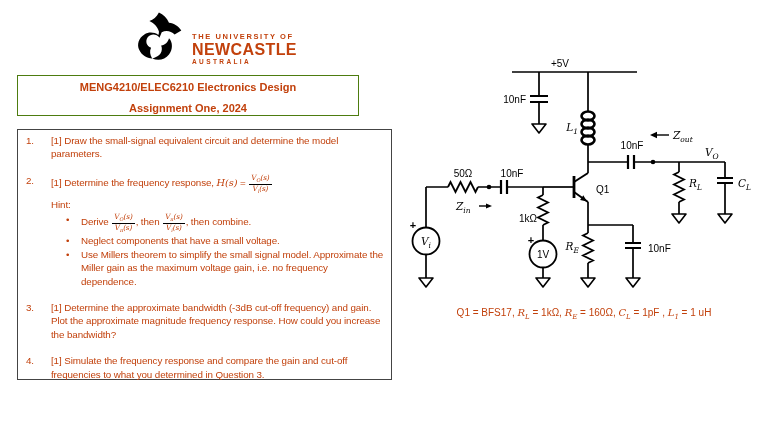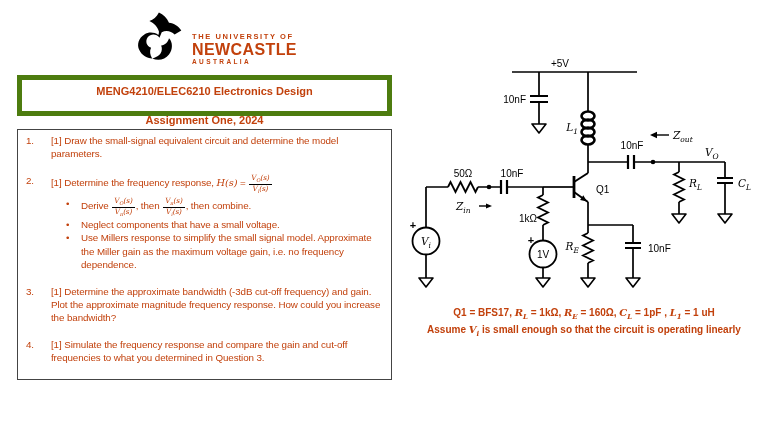--- a/index.html
+++ b/index.html
@@ -6,24 +6,24 @@
   .page{position:relative;width:768px;height:432px;background:#fff;overflow:hidden;
         font-family:"Liberation Sans",sans-serif;color:#c2410c;}
   
   .logo{position:absolute;left:126px;top:12px;display:flex;align-items:flex-start;}
   .logo svg{width:58px;height:56px;}
   .logo-text{margin-left:8px;padding-top:20px;}
   .lt1{font-size:7.5px;font-weight:600;letter-spacing:1.6px;line-height:9px;}
   .lt2{font-size:16px;font-weight:bold;letter-spacing:0.4px;line-height:17px;}
   .lt3{font-size:6.5px;font-weight:600;letter-spacing:2.4px;line-height:8px;}
   
-  .titlebox{position:absolute;left:17px;top:75px;width:375px;height:41px;border:5px solid #4d7c0f;
+  .titlebox{position:absolute;left:17px;top:75px;width:342px;height:41px;border:1px solid #4d7c0f;
             text-align:center;box-sizing:border-box;padding-top:5px;}
   .tb1,.tb2{font-size:11px;font-weight:bold;line-height:13px;}
-  .tb2{margin-top:16px;}
+  .tb2{margin-top:8px;}
   
   .qbox{position:absolute;left:17px;top:129px;width:375px;height:251px;border:1px solid #444;
         box-sizing:border-box;padding:4px 4px 0 0;font-size:9.8px;letter-spacing:-0.1px;line-height:13.4px;}
   .qitem{display:flex;margin-bottom:13px;}
   .qnum{width:25px;padding-left:8px;box-sizing:content-box;flex:none;}
   .qtext{flex:1;padding-right:2px;}
   .hint{margin-top:3px;}
   .bullets{margin-left:15px;margin-top:2px;}
   .brow{display:flex;}
   .bdot{width:15px;flex:none;}
@@ -45,21 +45,21 @@
   .gnd{fill:#fff;stroke:#000;stroke-width:1.6;stroke-linejoin:round;}
   .dot{fill:#000;stroke:none;}
   .src{fill:#fff;stroke:#000;stroke-width:1.8;}
   .clabel{font-family:"Liberation Sans",sans-serif;font-size:10px;fill:#000;}
   .mlabel{font-family:"DejaVu Serif",serif;font-style:italic;font-size:10.5px;fill:#000;}
   .svgsub{font-size:7.5px;}
   .plus{font-family:"Liberation Sans",sans-serif;font-size:11px;font-weight:bold;fill:#000;}
   .ah{fill:#000;stroke:none;}
   
   .notes{position:absolute;left:402px;top:306px;width:364px;text-align:center;
-         font-size:10px;line-height:13.4px;font-weight:bold;}
+         font-size:10px;line-height:13.4px;}
 </style>
 </head>
 <body>
 
 <div class="page">
 
   <div class="logo">
     <svg viewBox="0 0 100 100" aria-hidden="true">
       <path fill="#000" d="M57,1 C53,9 47,14 40,16 C49,20 55,27 57,35 C57,37 57,39 56,41
         C49,36 39,35 31,40 C21,46 17,58 22,68 C26,77 35,83 45,83 C41,77 40,70 43,64
@@ -82,32 +82,33 @@
 
   <div class="qbox">
     <div class="qitem">
       <div class="qnum">1.</div>
       <div class="qtext">[1] Draw the small-signal equivalent circuit and determine the model parameters.</div>
     </div>
     <div class="qitem">
       <div class="qnum">2.</div>
       <div class="qtext">
         <div>[1] Determine the frequency response,  <i class="mv">H(s)</i> = <span class="frac"><span class="fn"><i class="mv">V</i><sub class="ms">O</sub><i class="mv">(s)</i></span><span class="fd"><i class="mv">V</i><sub class="ms">i</sub><i class="mv">(s)</i></span></span></div>
+        <div class="hint">Hint:</div>
         <div class="bullets">
           <div class="brow">
             <span class="bdot">•</span>
             <span class="btext">Derive <span class="frac"><span class="fn"><i class="mv">V</i><sub class="ms">O</sub><i class="mv">(s)</i></span><span class="fd"><i class="mv">V</i><sub class="ms">π</sub><i class="mv">(s)</i></span></span>, then <span class="frac"><span class="fn"><i class="mv">V</i><sub class="ms">π</sub><i class="mv">(s)</i></span><span class="fd"><i class="mv">V</i><sub class="ms">i</sub><i class="mv">(s)</i></span></span>, then combine.</span>
           </div>
           <div class="brow">
             <span class="bdot">•</span>
             <span class="btext">Neglect components that have a small voltage.</span>
           </div>
           <div class="brow">
             <span class="bdot">•</span>
-            <span class="btext">Use Millers response to simplify the small signal model. Approximate the Miller gain as the maximum voltage gain, i.e. no frequency dependence.</span>
+            <span class="btext">Use Millers theorem to simplify the small signal model. Approximate the Miller gain as the maximum voltage gain, i.e. no frequency dependence.</span>
           </div>
         </div>
       </div>
     </div>
     <div class="qitem">
       <div class="qnum">3.</div>
       <div class="qtext">[1] Determine the approximate bandwidth (-3dB cut-off frequency) and gain. Plot the approximate magnitude frequency response. How could you increase the bandwidth?</div>
     </div>
     <div class="qitem">
       <div class="qnum">4.</div>
@@ -227,16 +228,15 @@
       <circle class="src" cx="143" cy="214" r="13.5"></circle>
       <text class="clabel" x="143" y="218" text-anchor="middle">1V</text>
       <text class="plus" x="131" y="204" text-anchor="middle">+</text>
       <path class="w" d="M143,227.5 V238"></path>
       <polygon class="gnd" points="136,238 150,238 143,247"></polygon>
     </g>
   </svg>
 
   <div class="notes">
     <div>Q1 = BFS17, <i class="mv">R</i><sub class="ms">L</sub> = 1kΩ, <i class="mv">R</i><sub class="ms">E</sub> = 160Ω, <i class="mv">C</i><sub class="ms">L</sub> = 1pF , <i class="mv">L</i><sub class="ms">1</sub> = 1 uH</div>
-    <div>Assume <i class="mv">V</i><sub class="ms">i</sub> is small enough so that the circuit is operating linearly</div>
   </div>
 
 </div>
 
 </body></html>

